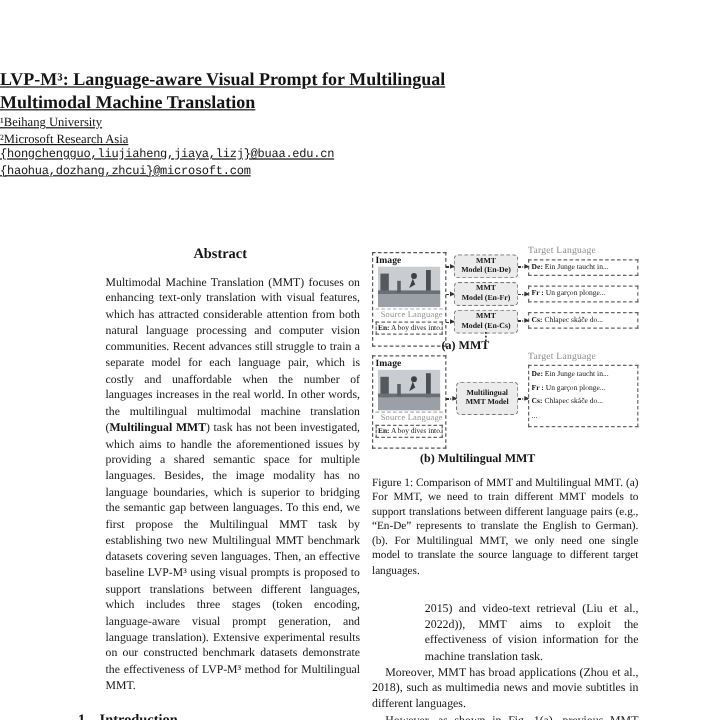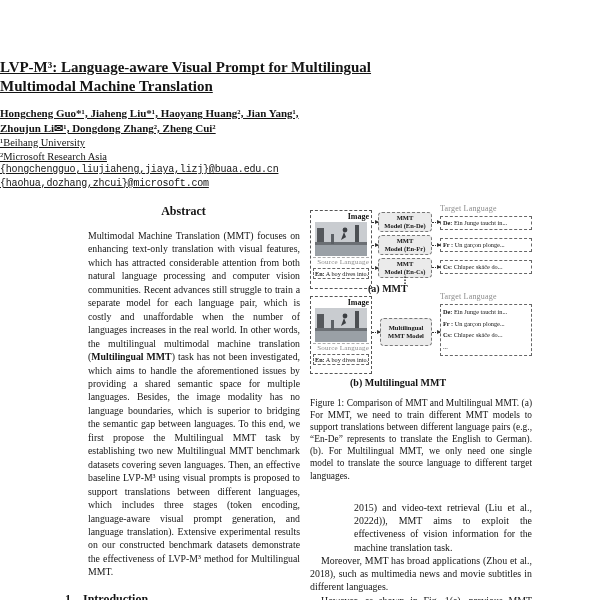--- a/index.html
+++ b/index.html
@@ -18,21 +18,21 @@
   .col-right{position:absolute;left:310px;top:204px;width:222px;}
 
   .abs-head{text-align:center;font-weight:bold;font-size:12px;margin:0 0 10px 0;}
   .abs-text{margin:0 2px 0 23px;font-size:9.8px;line-height:13.45px;text-align:justify;}
   .intro-head{margin-top:13px;font-size:12px;font-weight:bold;}
   .intro-head .num{display:inline-block;width:18px;}
 
   
   .fig{position:relative;width:222px;height:188px;}
   .srcbox{position:absolute;left:0;width:62px;border:1px dashed #555;background:#fff;padding:1px 2px;box-sizing:border-box;}
-  .srcbox .imglab{font-weight:bold;font-size:8px;text-align:right;line-height:9px;}
+  .srcbox .imglab{font-weight:bold;font-size:8px;text-align:left;line-height:9px;}
   .photo{display:block;margin:1px auto 1px auto;}
   .srclab{font-size:7px;color:#8c8c8c;text-align:right;line-height:9px;border-top:1px dashed #aaa;letter-spacing:0.2px;}
   .enbox{border:1px dashed #666;font-size:6.2px;line-height:9px;padding:0 1px;white-space:nowrap;overflow:hidden;margin-top:1px;}
   .enbox b{font-size:6.2px;}
   .modelbox{position:absolute;left:68px;width:54px;height:20px;border:1px dashed #777;background:#ebebeb;border-radius:4px;
     display:flex;flex-direction:column;align-items:center;justify-content:center;
     font-weight:bold;font-size:6.5px;line-height:8px;text-align:center;box-sizing:border-box;}
   .tgthead{position:absolute;left:130px;width:92px;font-size:8px;color:#8c8c8c;text-align:left;line-height:10px;letter-spacing:0.2px;}
   .tgtbox{position:absolute;left:130px;width:92px;height:14px;border:1px dashed #666;background:#fff;
     font-size:6.3px;line-height:12px;padding:0 2px;white-space:nowrap;overflow:hidden;box-sizing:border-box;}
@@ -51,24 +51,20 @@
   .bodytxt.first{margin-top:19px;margin-left:44px;}
   .bodytxt.ind{text-indent:11px;font-family:Liberation Serif, serif;}
 </style>
 </head>
 <body>
 
 <div class="hdr">
   <div class="title">
     <div>LVP-M³: Language-aware Visual Prompt for Multilingual</div>
     <div>Multimodal Machine Translation</div>
-  </div>
-  <div class="authors">
-    <div>Hongcheng Guo*¹, Jiaheng Liu*¹, Haoyang Huang², Jian Yang¹,</div>
-    <div>Zhoujun Li✉¹, Dongdong Zhang², Zheng Cui²</div>
   </div>
   <div class="affil">¹Beihang University</div>
   <div class="affil">²Microsoft Research Asia</div>
   <div class="emails">{hongchengguo,liujiaheng,jiaya,lizj}@buaa.edu.cn</div>
   <div class="emails">{haohua,dozhang,zhcui}@microsoft.com</div>
 </div>
 
 <div class="col-left">
   <div class="abs-head">Abstract</div>
   <p class="abs-text"><span>Multimodal Machine Translation (MMT) focuses on enhancing text-only translation with visual features, which has attracted considerable attention from both natural language processing and computer vision communities. Recent advances still struggle to train a separate model for each language pair, which is costly and unaffordable when the number of languages increases in the real world. In other words, the multilingual multimodal machine translation (</span><b>Multilingual MMT</b><span>) task has not been investigated, which aims to handle the aforementioned issues by providing a shared semantic space for multiple languages. Besides, the image modality has no language boundaries, which is superior to bridging the semantic gap between languages. To this end, we first propose the Multilingual MMT task by establishing two new Multilingual MMT benchmark datasets covering seven languages. Then, an effective baseline LVP-M³ using visual prompts is proposed to support translations between different languages, which includes three stages (token encoding, language-aware visual prompt generation, and language translation). Extensive experimental results on our constructed benchmark datasets demonstrate the effectiveness of LVP-M³ method for Multilingual MMT.</span></p>

